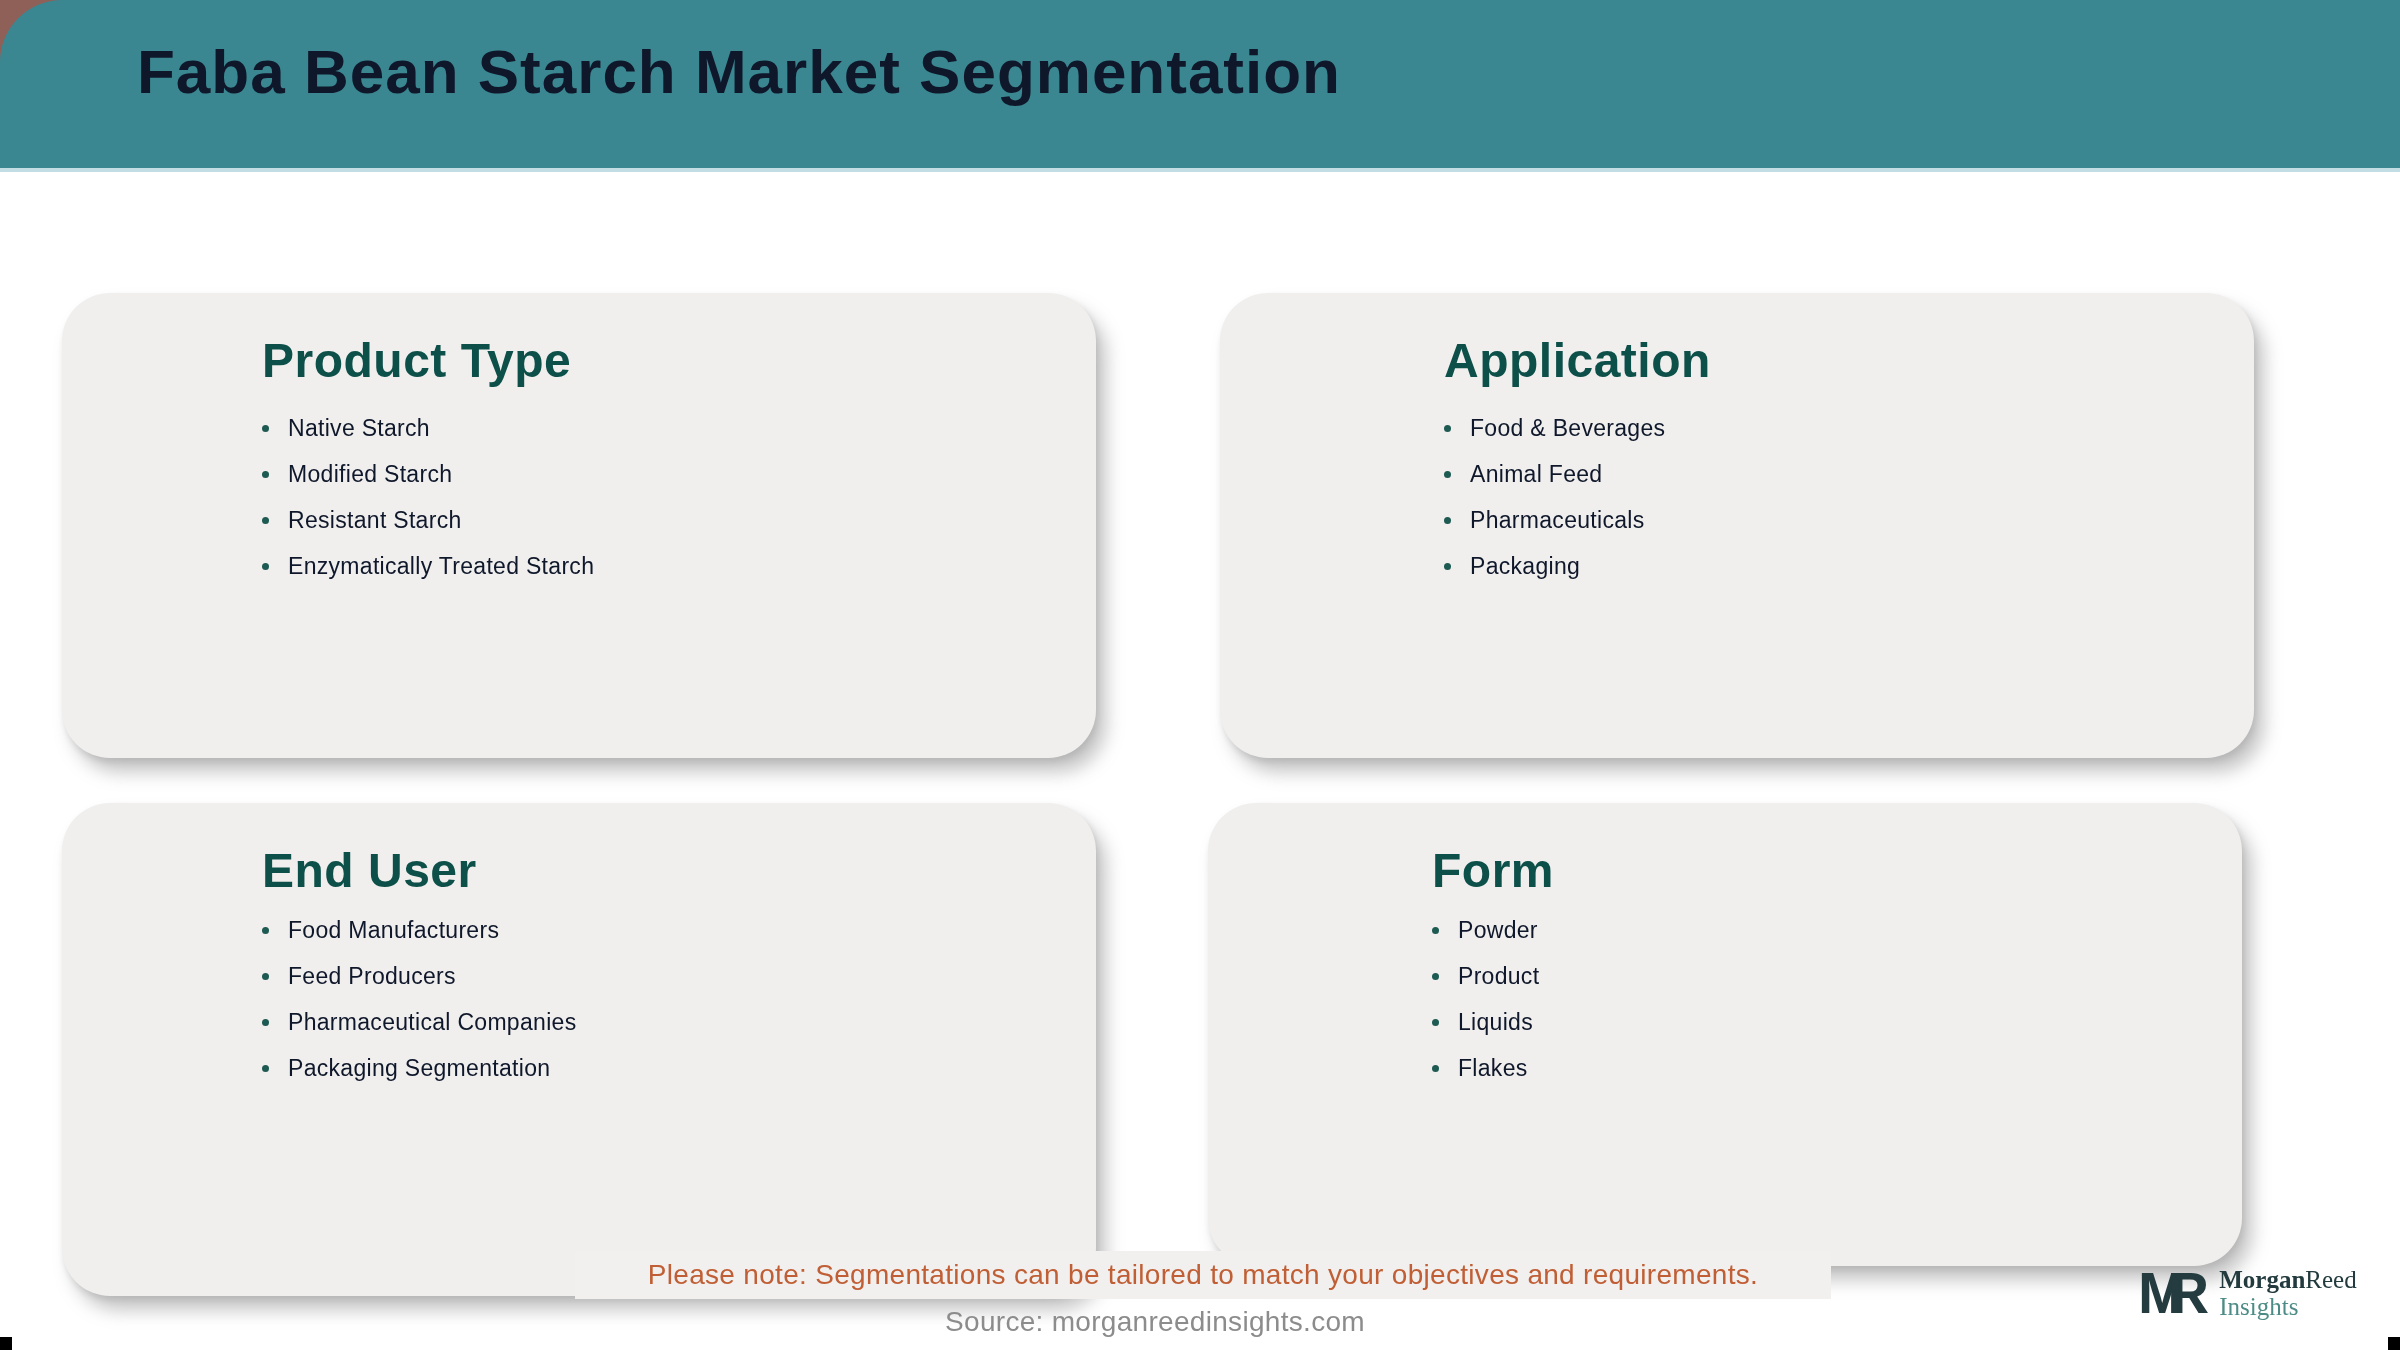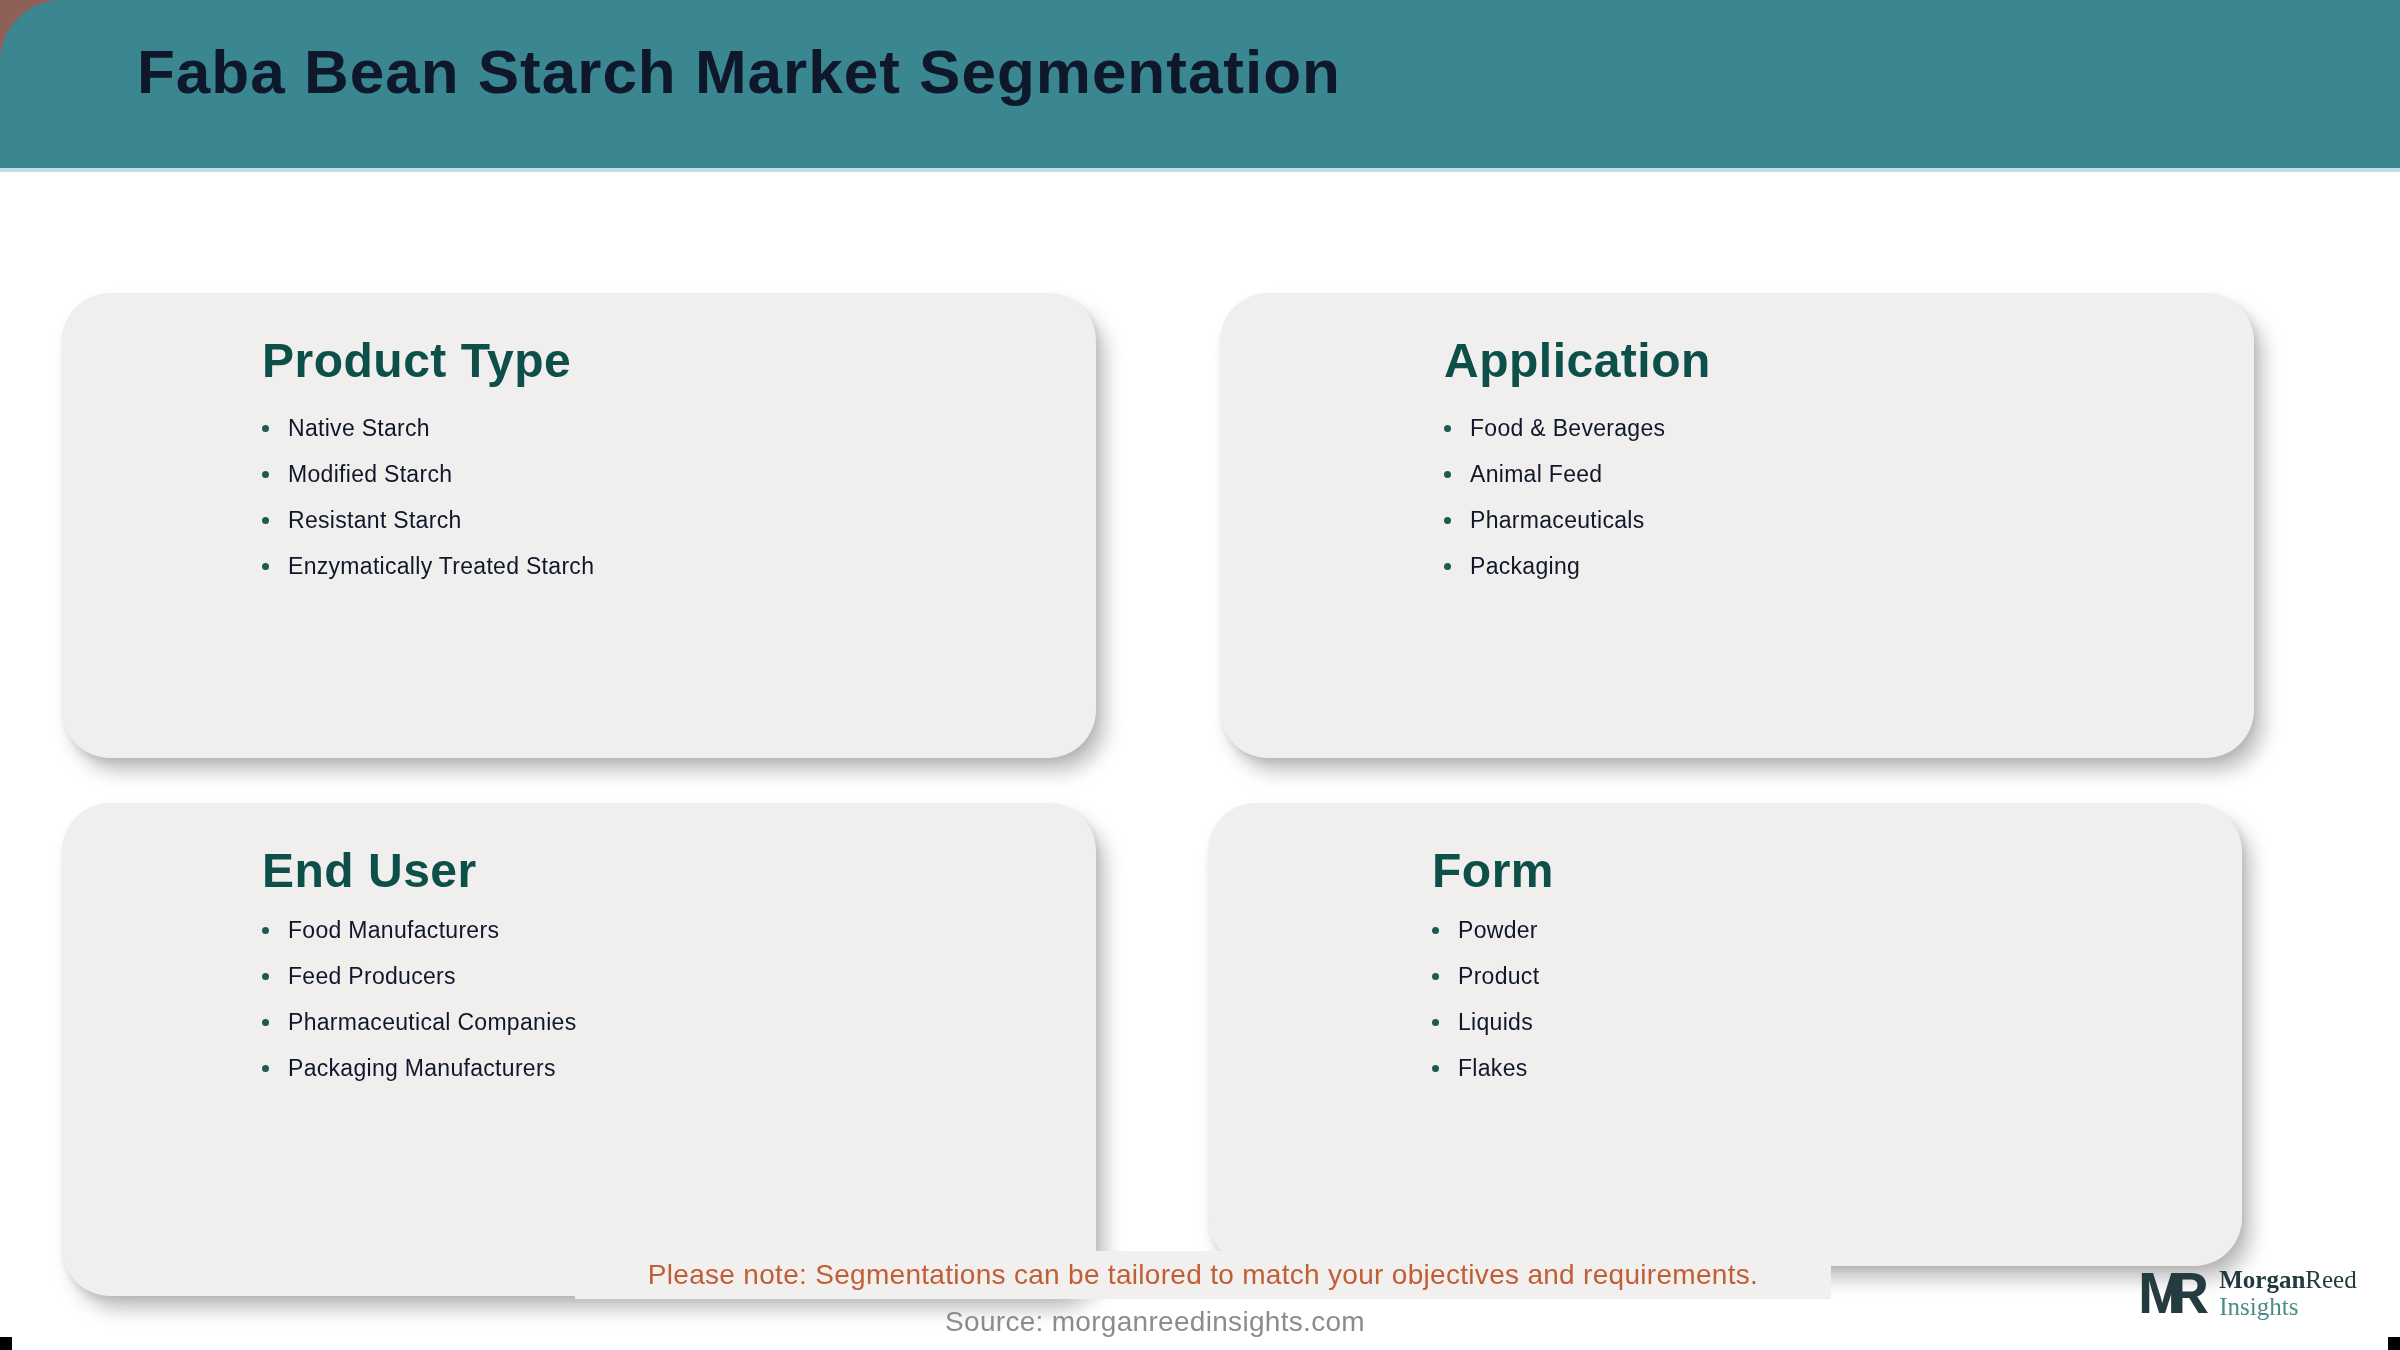--- a/index.html
+++ b/index.html
@@ -134,21 +134,21 @@
         <li>Packaging</li>
       </ul>
   </section>
 
   <section class="card card-3">
     <h2>End User</h2>
     <ul>
         <li>Food Manufacturers</li>
         <li>Feed Producers</li>
         <li>Pharmaceutical Companies</li>
-        <li>Packaging Manufacturers</li>
+        <li>Packaging Segmentation</li>
       </ul>
   </section>
 
   <section class="card card-4">
     <h2>Form</h2>
     <ul>
         <li>Powder</li>
         <li>Product</li>
         <li>Liquids</li>
         <li>Flakes</li>

